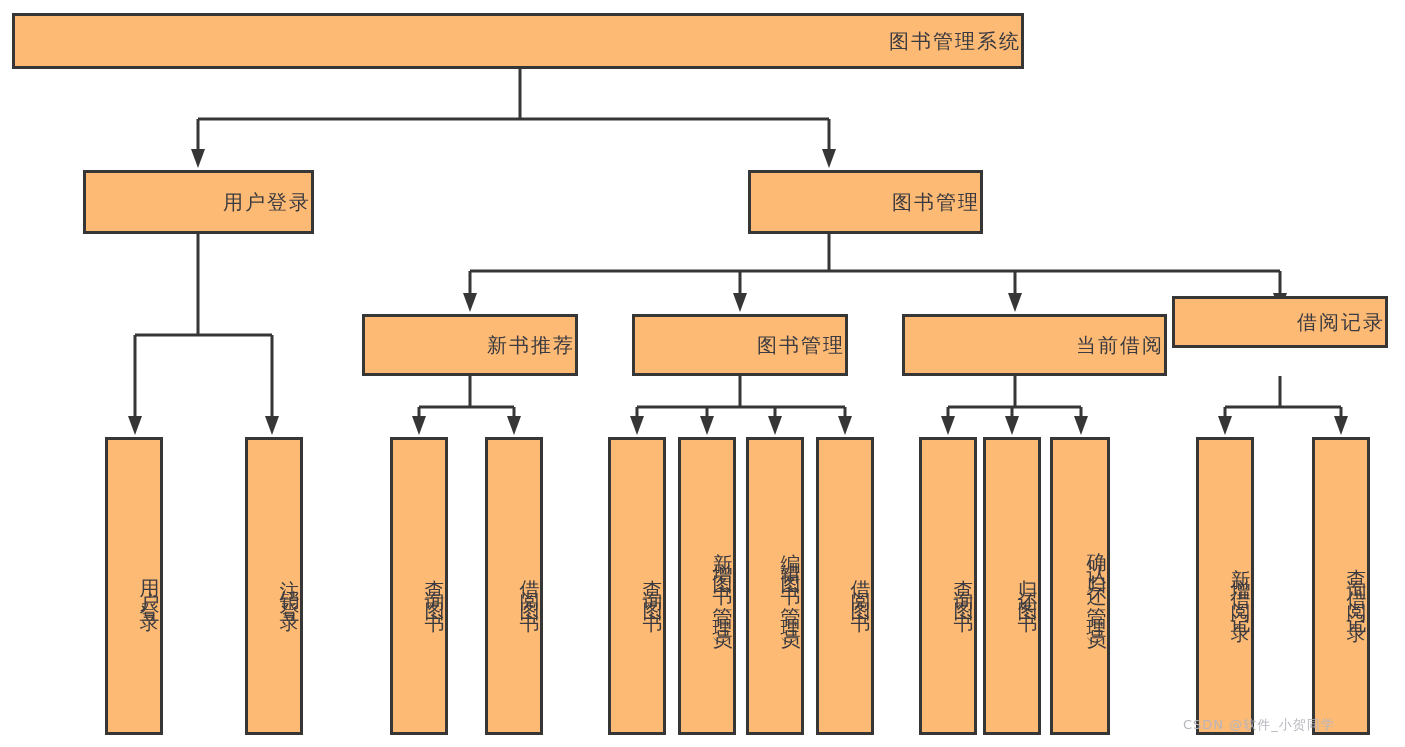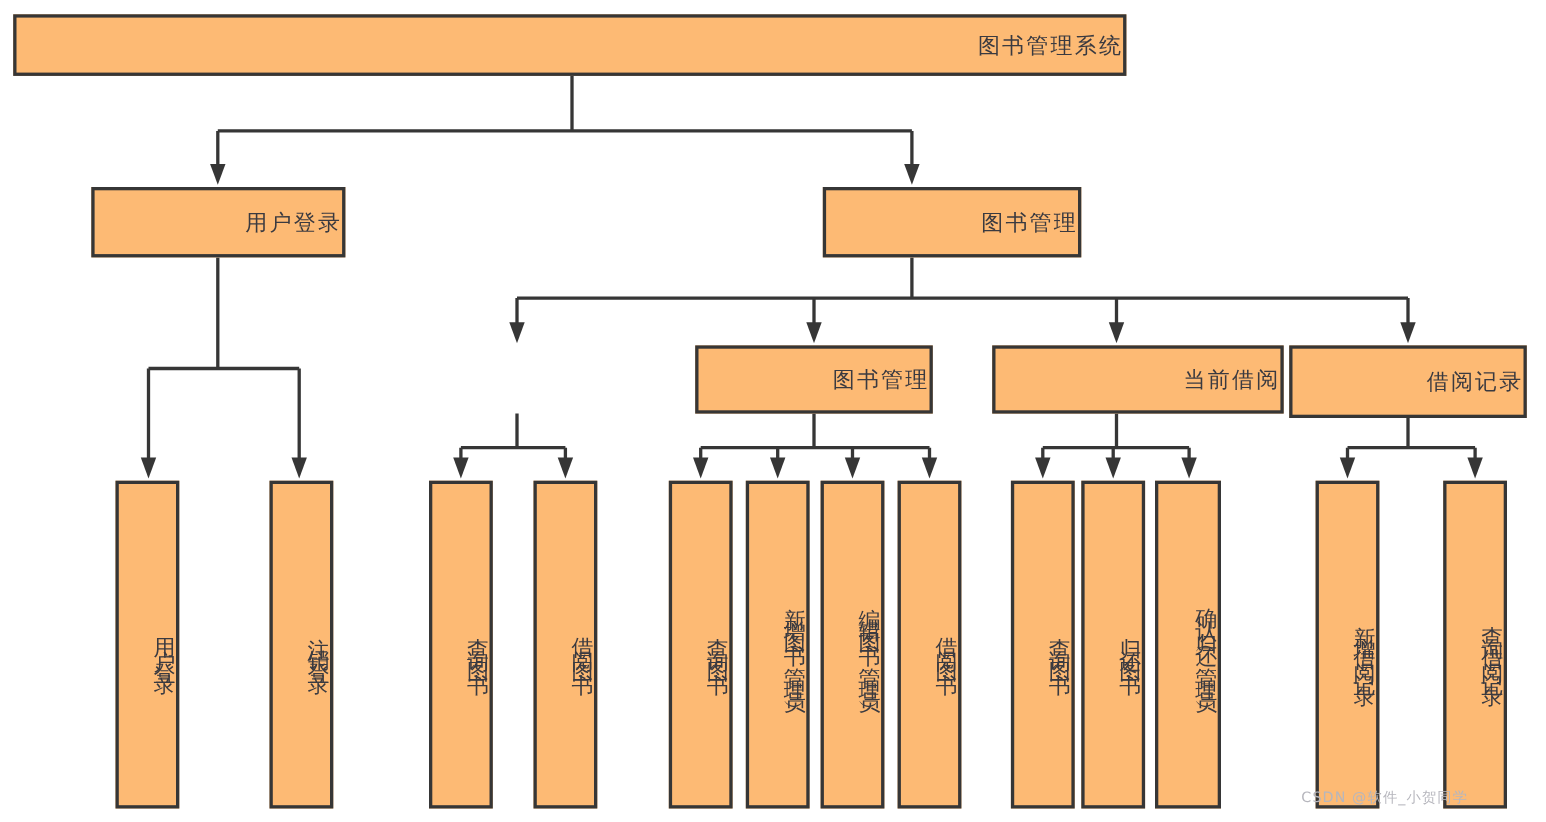--- a/index.html
+++ b/index.html
@@ -27,21 +27,21 @@
     font-size:20px;
     letter-spacing:11px;
   }
   
   .n-root{left:12px;top:13px;width:1012px;height:56px;}
   .n-user-login{left:83px;top:170px;width:231px;height:64px;}
   .n-book-mgmt{left:748px;top:170px;width:235px;height:64px;}
   .n-new-book-rec{left:362px;top:314px;width:216px;height:62px;}
   .n-book-borrow{left:632px;top:314px;width:216px;height:62px;}
   .n-current-borrow{left:902px;top:314px;width:265px;height:62px;}
-  .n-borrow-records{left:1172px;top:314px;width:216px;height:66px;}
+  .n-borrow-records{left:1172px;top:296px;width:216px;height:52px;}
   .n-leaf-1{left:105px;top:437px;width:58px;height:298px;}
   .n-leaf-2{left:245px;top:437px;width:58px;height:298px;}
   .n-leaf-3{left:390px;top:437px;width:58px;height:298px;}
   .n-leaf-4{left:485px;top:437px;width:58px;height:298px;}
   .n-leaf-5{left:608px;top:437px;width:58px;height:298px;}
   .n-leaf-6{left:678px;top:437px;width:58px;height:298px;}
   .n-leaf-7{left:746px;top:437px;width:58px;height:298px;}
   .n-leaf-8{left:816px;top:437px;width:58px;height:298px;}
   .n-leaf-9{left:919px;top:437px;width:58px;height:298px;}
   .n-leaf-10{left:983px;top:437px;width:58px;height:298px;}
@@ -107,20 +107,23 @@
     <span>图书管理系统</span>
   </div>
 
   <div class="box hbox n-user-login">
     <span>用户登录</span>
   </div>
   <div class="box hbox n-book-mgmt">
     <span>图书管理</span>
   </div>
 
+  <div class="box hbox n-new-book-rec">
+    <span>新书推荐</span>
+  </div>
   <div class="box hbox n-book-borrow">
     <span>图书管理</span>
   </div>
   <div class="box hbox n-current-borrow">
     <span>当前借阅</span>
   </div>
   <div class="box hbox n-borrow-records">
     <span>借阅记录</span>
   </div>
 

